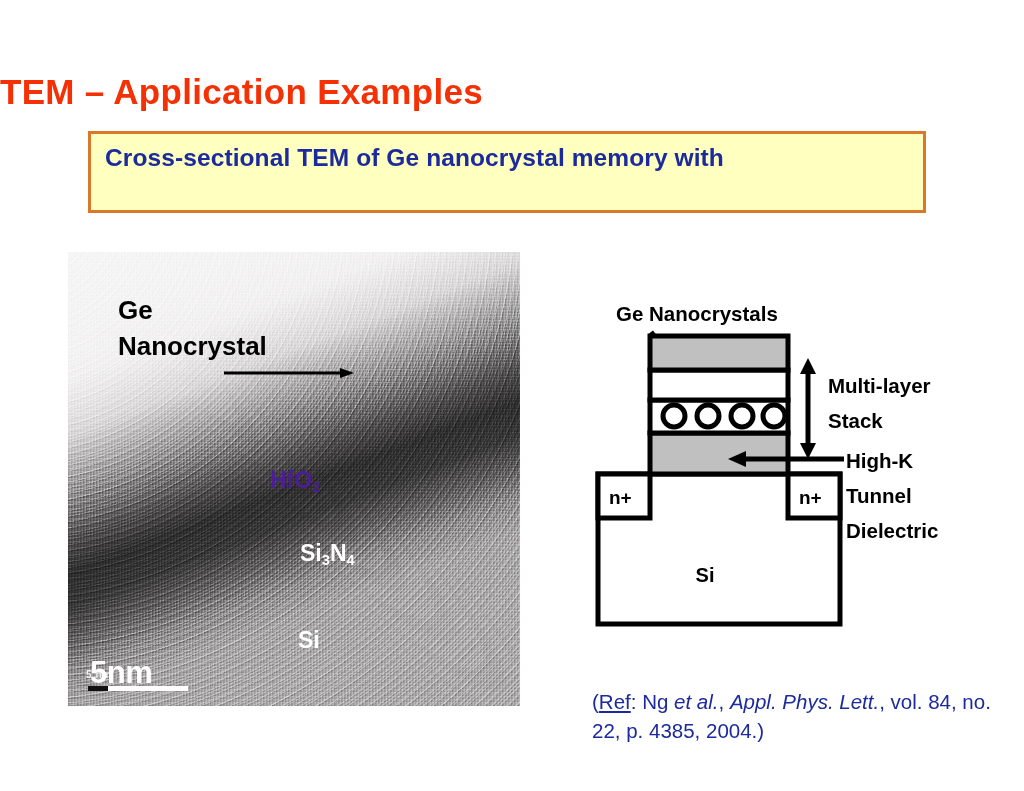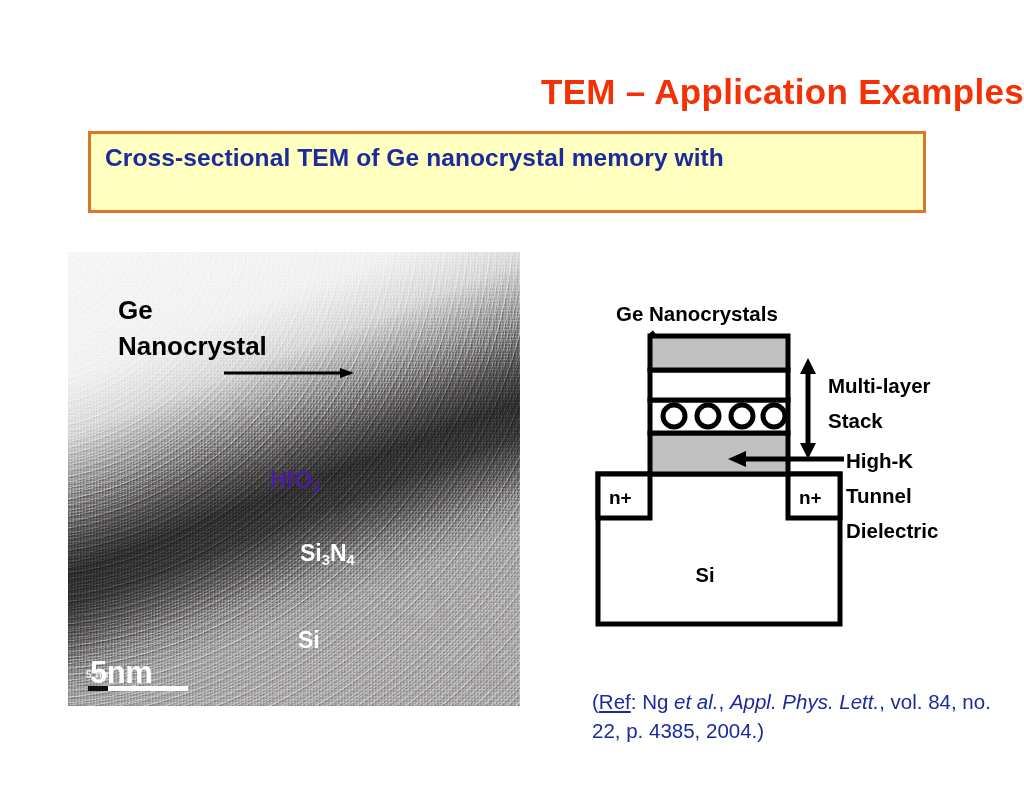--- a/index.html
+++ b/index.html
@@ -23,21 +23,21 @@
     height: 791px;
     background: #ffffff;
   }
 
   
   .slide-title {
     position: absolute;
     left: 0;
     top: 72px;
     width: 1024px;
-    text-align: right;
+    text-align: left;
     font-size: 35px;
     font-weight: bold;
     color: #f43005;
     letter-spacing: 0.3px;
     white-space: nowrap;
   }
 
   
   .banner {
     position: absolute;

